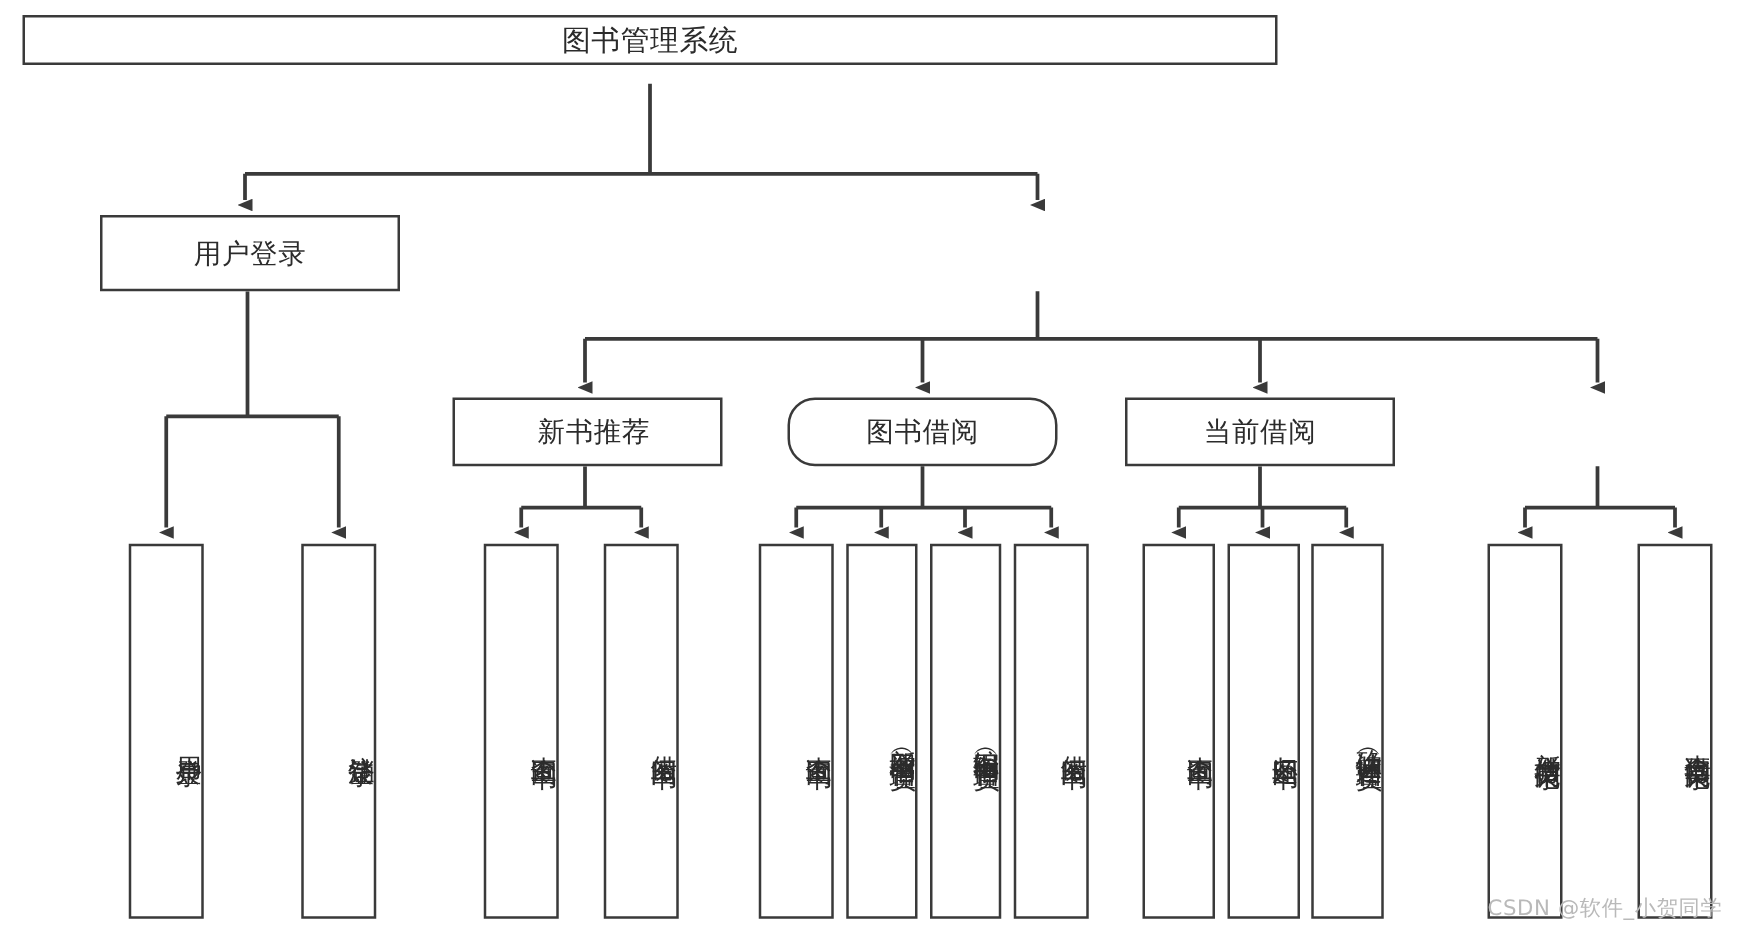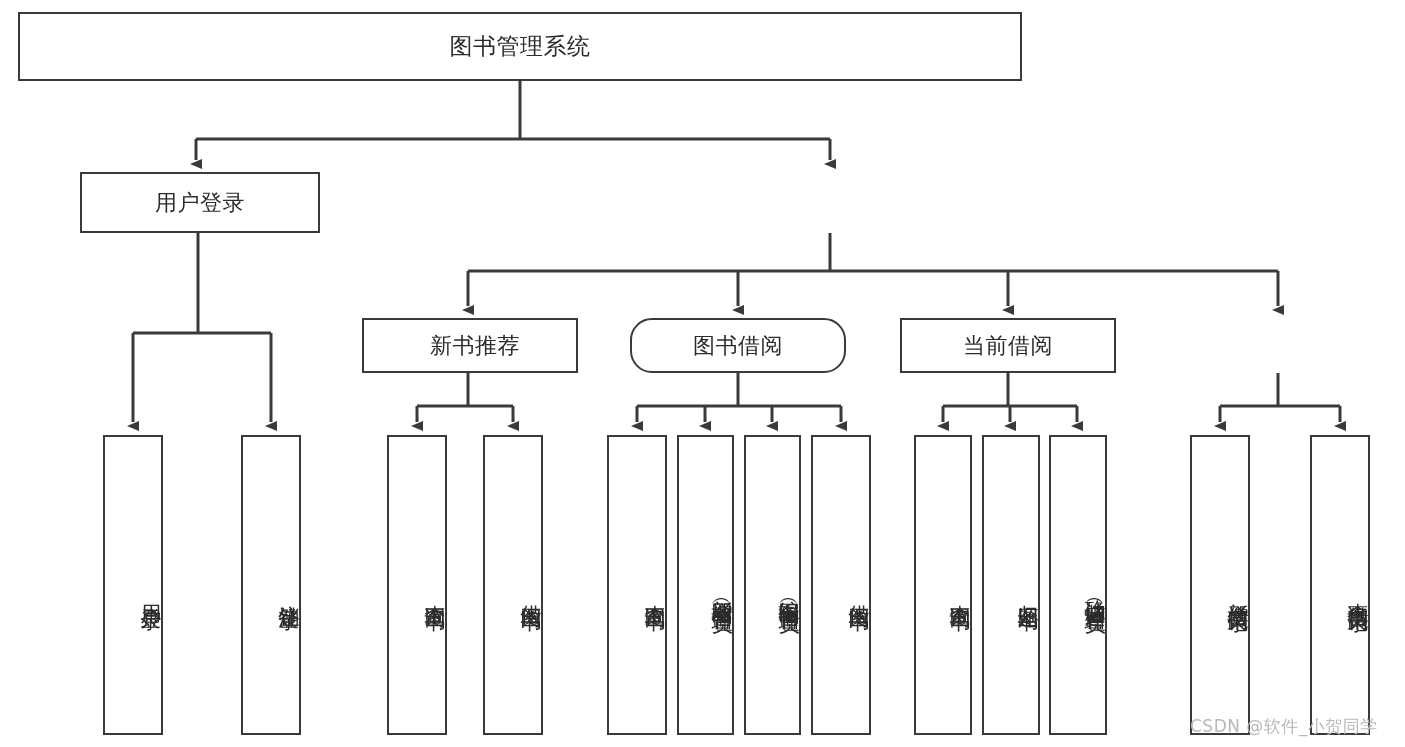--- a/index.html
+++ b/index.html
@@ -109,21 +109,21 @@
       <path d="M 1010 406 L 1010 422" marker-end="url(#arrow)"></path>
       <path d="M 1077 406 L 1077 422" marker-end="url(#arrow)"></path>
 
       <path d="M 1278 373 L 1278 406"></path>
       <path d="M 1220 406 L 1340 406"></path>
       <path d="M 1220 406 L 1220 422" marker-end="url(#arrow)"></path>
       <path d="M 1340 406 L 1340 422" marker-end="url(#arrow)"></path>
     </g>
   </svg>
 
-  <div class="node horiz root" style="left:18px; top:12px; width:1004px; height:69px;">图书管理系统</div>
+  <div class="node horiz root" style="left:18px; top:12px; width:1004px; height:40px;">图书管理系统</div>
 
   <div class="node horiz" style="left:80px; top:172px; width:240px; height:61px;">用户登录</div>
 
   <div class="node horiz" style="left:362px; top:318px; width:216px; height:55px;padding-left:10px;">新书推荐</div>
   <div class="node horiz" style="left:630px; top:318px; width:216px; height:55px;border-radius:22px;">图书借阅</div>
   <div class="node horiz" style="left:900px; top:318px; width:216px; height:55px;">当前借阅</div>
 
   <div class="node vert" style="left:103px; top:435px; width:60px; height:300px;">用户登录</div>
   <div class="node vert" style="left:241px; top:435px; width:60px; height:300px;">注销登录</div>
 

